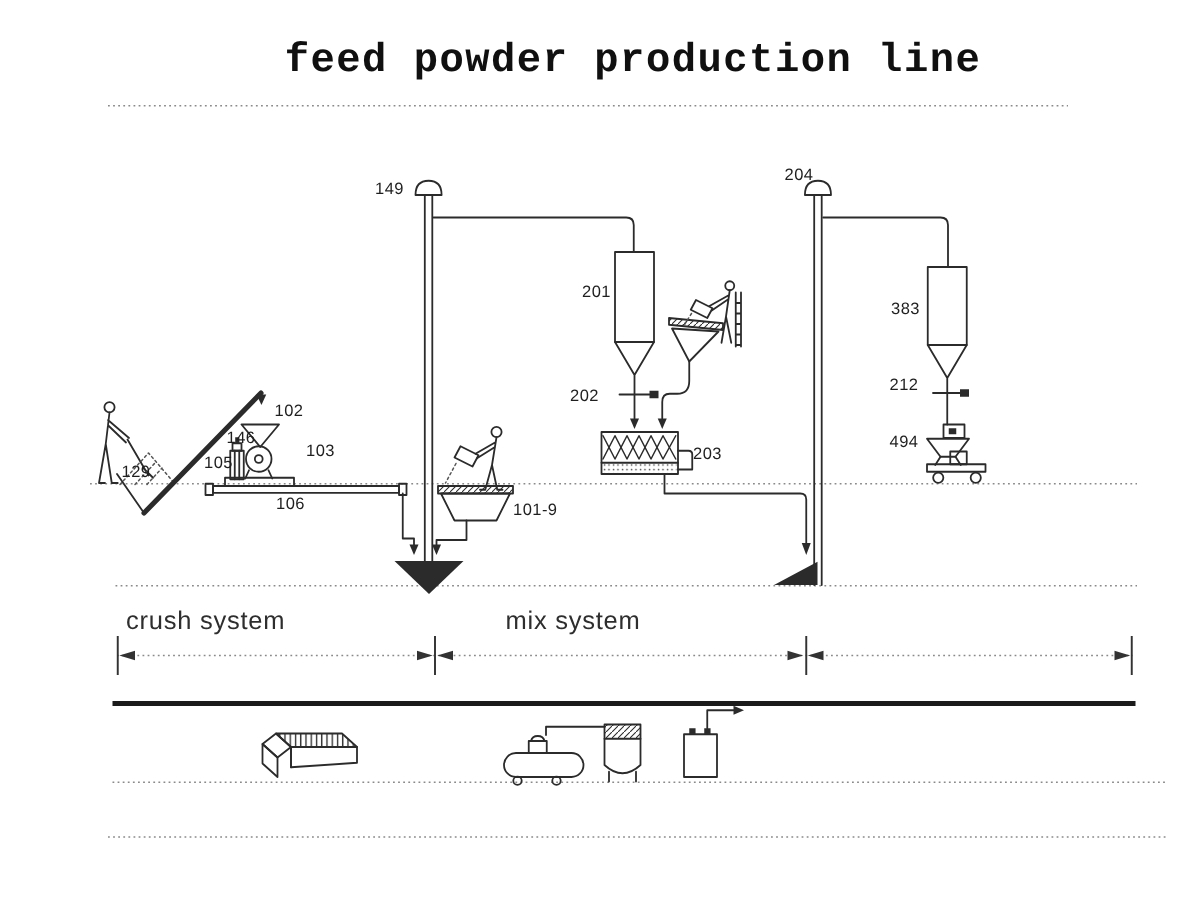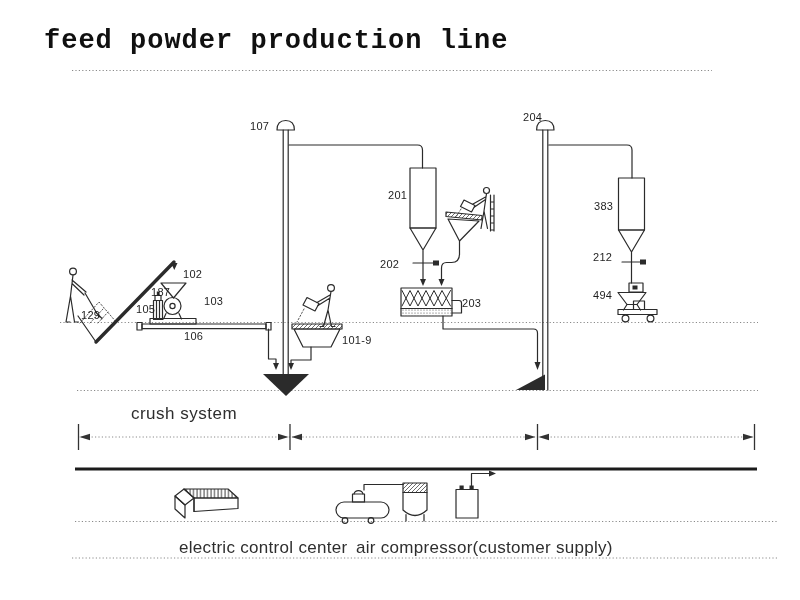--- a/index.html
+++ b/index.html
@@ -1,23 +1,23 @@
 <!DOCTYPE html>
 <html><head>
 <meta charset="utf-8">
 <style>
   html,body{margin:0;padding:0;background:#fff;}
   .canvas{position:relative;width:800px;height:600px;background:#ffffff;overflow:hidden;
           font-family:"Liberation Sans",sans-serif;}
   .artwork{position:absolute;left:0;top:0;}
-  .title{position:absolute;left:44px;top:26px;width:756px;text-align:left;
+  .title{position:absolute;left:44px;top:26px;width:756px;text-align:center;
          font-family:"Liberation Mono",monospace;font-weight:bold;font-size:27px;
          color:#101010;white-space:nowrap;letter-spacing:1px;}
   .lbl{position:absolute;font-size:11px;color:#1f1f1f;white-space:nowrap;letter-spacing:.3px;}
-  .sec{position:absolute;top:404px;width:200px;text-align:center;font-size:17px;color:#2e2e2e;
+  .sec{position:absolute;top:404px;width:200px;font-size:17px;color:#2e2e2e;
        letter-spacing:.5px;white-space:nowrap;}
   .foot{position:absolute;top:538px;font-size:17px;color:#2e2e2e;white-space:nowrap;letter-spacing:.3px;}
   svg .f{fill:#2b2b2b;stroke:none;}
   svg .s{stroke:#555;stroke-width:1;stroke-dasharray:1.5 2;fill:none;}
   svg .g{stroke:#8a8a8a;stroke-width:1;stroke-dasharray:1.2 2.2;fill:none;}
 </style>
 </head>
 <body>
 
 <div class="canvas">
@@ -221,31 +221,30 @@
         <rect class="f" x="469.5" y="485.5" width="4.2" height="4"></rect>
         <path d="M471.5,485.5 V473.5 H489"></path>
         <polygon class="f" points="489,470.5 489,476.5 496,473.5"></polygon>
       </g>
     </g>
   </svg>
 
   <div class="lbl" style="left:81px;top:309px">129</div>
   <div class="lbl" style="left:183px;top:268px">102</div>
   <div class="lbl" style="left:204px;top:295px">103</div>
-  <div class="lbl" style="left:151px;top:286px">187</div>
+  <div class="lbl" style="left:151px;top:286px">146</div>
   <div class="lbl" style="left:136px;top:303px">105</div>
   <div class="lbl" style="left:184px;top:330px">106</div>
-  <div class="lbl" style="left:250px;top:120px">107</div>
+  <div class="lbl" style="left:250px;top:120px">149</div>
   <div class="lbl" style="left:342px;top:334px">101-9</div>
   <div class="lbl" style="left:388px;top:189px">201</div>
   <div class="lbl" style="left:380px;top:258px">202</div>
   <div class="lbl" style="left:462px;top:297px">203</div>
   <div class="lbl" style="left:523px;top:111px">204</div>
   <div class="lbl" style="left:594px;top:200px">383</div>
   <div class="lbl" style="left:593px;top:251px">212</div>
   <div class="lbl" style="left:593px;top:289px">494</div>
 
   <div class="sec" style="left:84px">crush system</div>
-
-  <div class="foot" style="left:179px">electric control center</div>
-  <div class="foot" style="left:356px">air compressor(customer supply)</div>
+  <div class="sec" style="left:337px">mix system</div>
+
 
 </div>
 
 </body></html>

